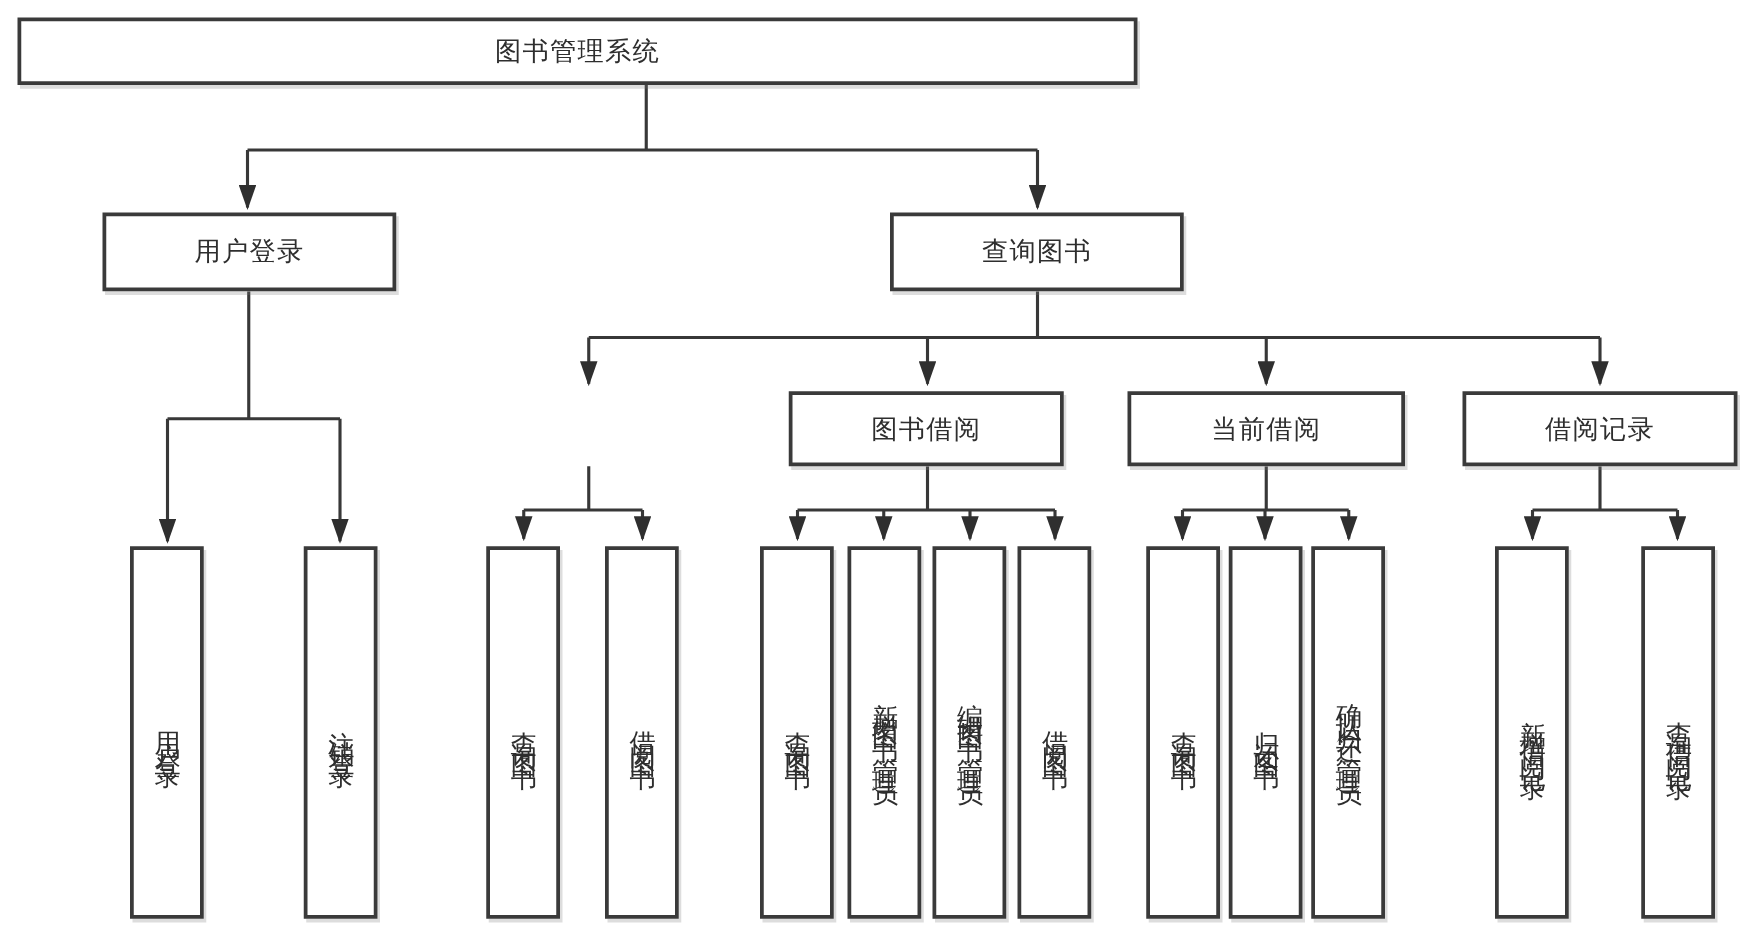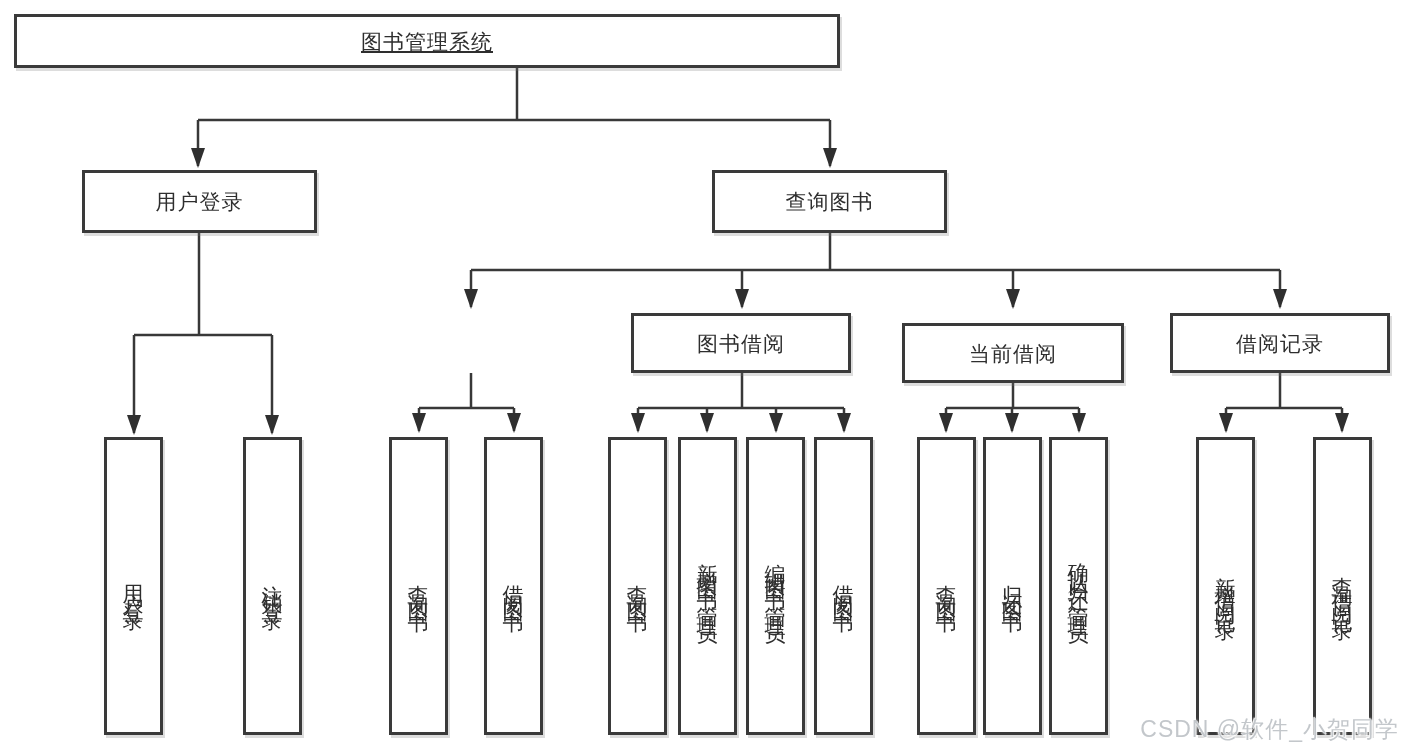--- a/index.html
+++ b/index.html
@@ -33,26 +33,26 @@
     white-space: nowrap;
   }
   .box.h { letter-spacing: 1px; }
   .box.v {
     writing-mode: vertical-rl;
     text-orientation: mixed;
     letter-spacing: 0.42em;
     white-space: normal;
   }
   
-  .n-root   { left: 14px;   top: 14px;  width: 826px; height: 54px; text-decoration: underline; }
+  .n-root   { left: 14px;   top: 14px;  width: 896px; height: 54px; }
   .n-login  { left: 82px;   top: 170px; width: 235px;  height: 63px; }
   .n-mgmt   { left: 712px;  top: 170px; width: 235px;  height: 63px; }
   .n-g0     { left: 360px;  top: 313px; width: 222px;  height: 60px; }
   .n-g1     { left: 631px;  top: 313px; width: 220px;  height: 60px; }
-  .n-g2     { left: 902px;  top: 323px; width: 222px;  height: 60px; }
+  .n-g2     { left: 902px;  top: 313px; width: 222px;  height: 60px; }
   .n-g3     { left: 1170px; top: 313px; width: 220px;  height: 60px; }
   .leaf     { top: 437px; width: 59px; height: 298px; }
   .l-a1 { left: 104px; }  .l-a2 { left: 243px; }
   .l-b1 { left: 389px; }  .l-b2 { left: 484px; }
   .l-c1 { left: 608px; }  .l-c2 { left: 678px; } .l-c3 { left: 746px; } .l-c4 { left: 814px; }
   .l-d1 { left: 917px; }  .l-d2 { left: 983px; } .l-d3 { left: 1049px; }
   .l-e1 { left: 1196px; } .l-e2 { left: 1313px; }
   .watermark {
     position: absolute;
     right: 6px;
@@ -132,15 +132,14 @@
   <div class="box v leaf l-c3">编辑图书（管理员）</div>
   <div class="box v leaf l-c4">借阅图书</div>
 
   <div class="box v leaf l-d1">查询图书</div>
   <div class="box v leaf l-d2">归还图书</div>
   <div class="box v leaf l-d3">确认归还（管理员）</div>
 
   <div class="box v leaf l-e1">新增借阅记录</div>
   <div class="box v leaf l-e2">查询借阅记录</div>
 
-  <div class="watermark">CSDN @软件_小贺同学</div>
 
 </div>
 
 </body></html>

